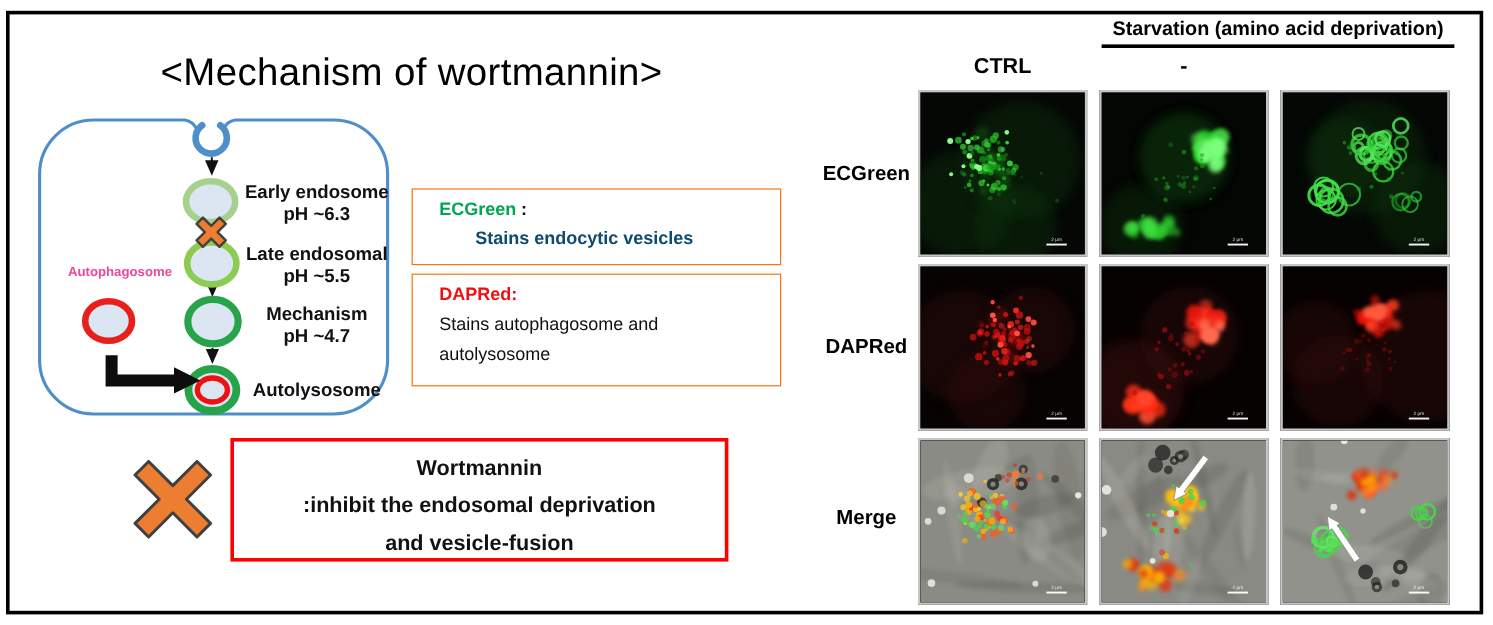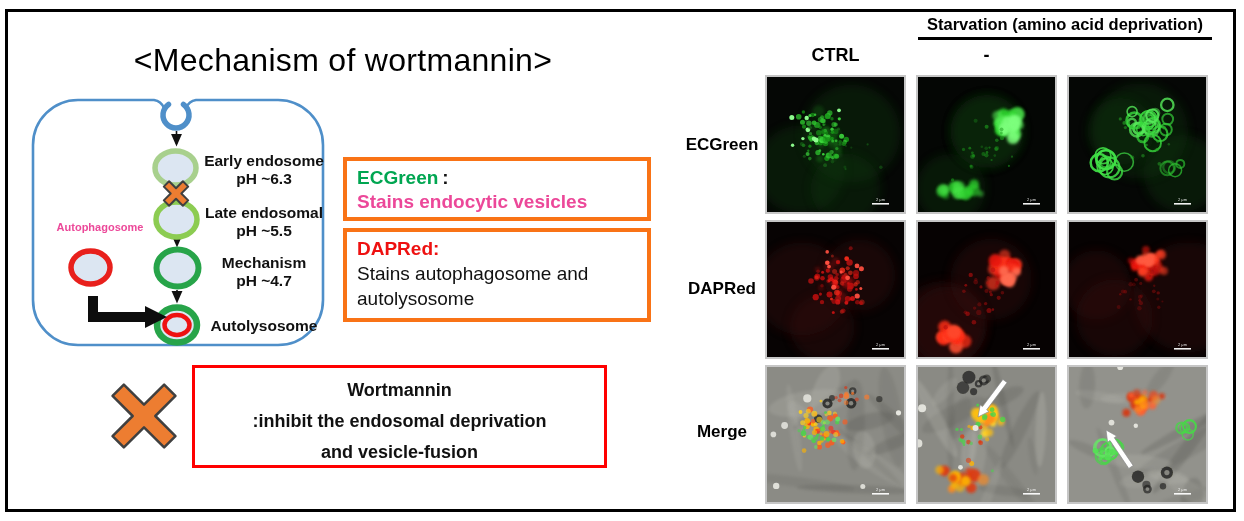--- a/index.html
+++ b/index.html
@@ -3,24 +3,24 @@
 <meta charset="utf-8">
 <style>
   html,body{margin:0;padding:0;background:#fff;font-family:"Liberation Sans",sans-serif;}
   #fig{position:relative;width:1244px;height:521px;background:#fff;overflow:hidden;}
   .abs{position:absolute;}
   .frame{left:5px;top:9px;width:1231px;height:503px;border:3px solid #000;box-sizing:border-box;}
   .title{left:103px;top:42px;width:480px;text-align:center;font-size:32px;font-weight:normal;color:#000;letter-spacing:.3px;}
   .stage{font-size:15.5px;font-weight:bold;line-height:17.5px;text-align:center;color:#111;}
   .stage div:empty{display:none;}
   .autophago{left:36px;top:221px;width:128px;text-align:center;font-size:11px;font-weight:bold;color:#ec4899;}
-  .lbox{box-sizing:border-box;border:4px solid #f97316;background:#fff;padding:5px 10px 4px 10px;font-size:19px;line-height:24px;color:#111;}
+  .lbox{box-sizing:border-box;border:1px solid #f97316;background:#fff;padding:5px 10px 4px 22px;font-size:15px;line-height:24px;color:#111;}
   .ec-name{font-weight:bold;color:#00a651;}
   .ec-colon{font-weight:bold;color:#111;margin-left:4px;}
-  .ec-desc{font-weight:bold;color:#ec4899;}
+  .ec-desc{font-weight:bold;color:#0c4a6e;margin-left:30px;}
   .dap-name{font-weight:bold;color:#ee1111;}
   .dap-desc{font-weight:normal;color:#111;line-height:25px;}
   .wbox{left:192px;top:365px;width:415px;height:103px;box-sizing:border-box;border:3px solid #ff0000;background:#fff;
         text-align:center;font-size:18px;font-weight:bold;color:#111;line-height:31px;padding-top:7px;}
   .grp-hdr{left:918px;top:15px;width:294px;text-align:center;font-size:16.5px;font-weight:bold;color:#000;}
   .grp-underline{left:918px;top:37px;width:294px;height:3px;background:#000;}
   .col-lbl{top:45px;width:141px;text-align:center;font-size:18px;font-weight:bold;color:#000;}
   .row-lbl{left:680px;width:84px;text-align:center;font-size:17px;font-weight:bold;color:#000;}
   .panel{width:141px;height:139px;box-sizing:border-box;border:2px solid #c6c6c6;background:#000;overflow:hidden;}
   .panel svg{display:block;}

